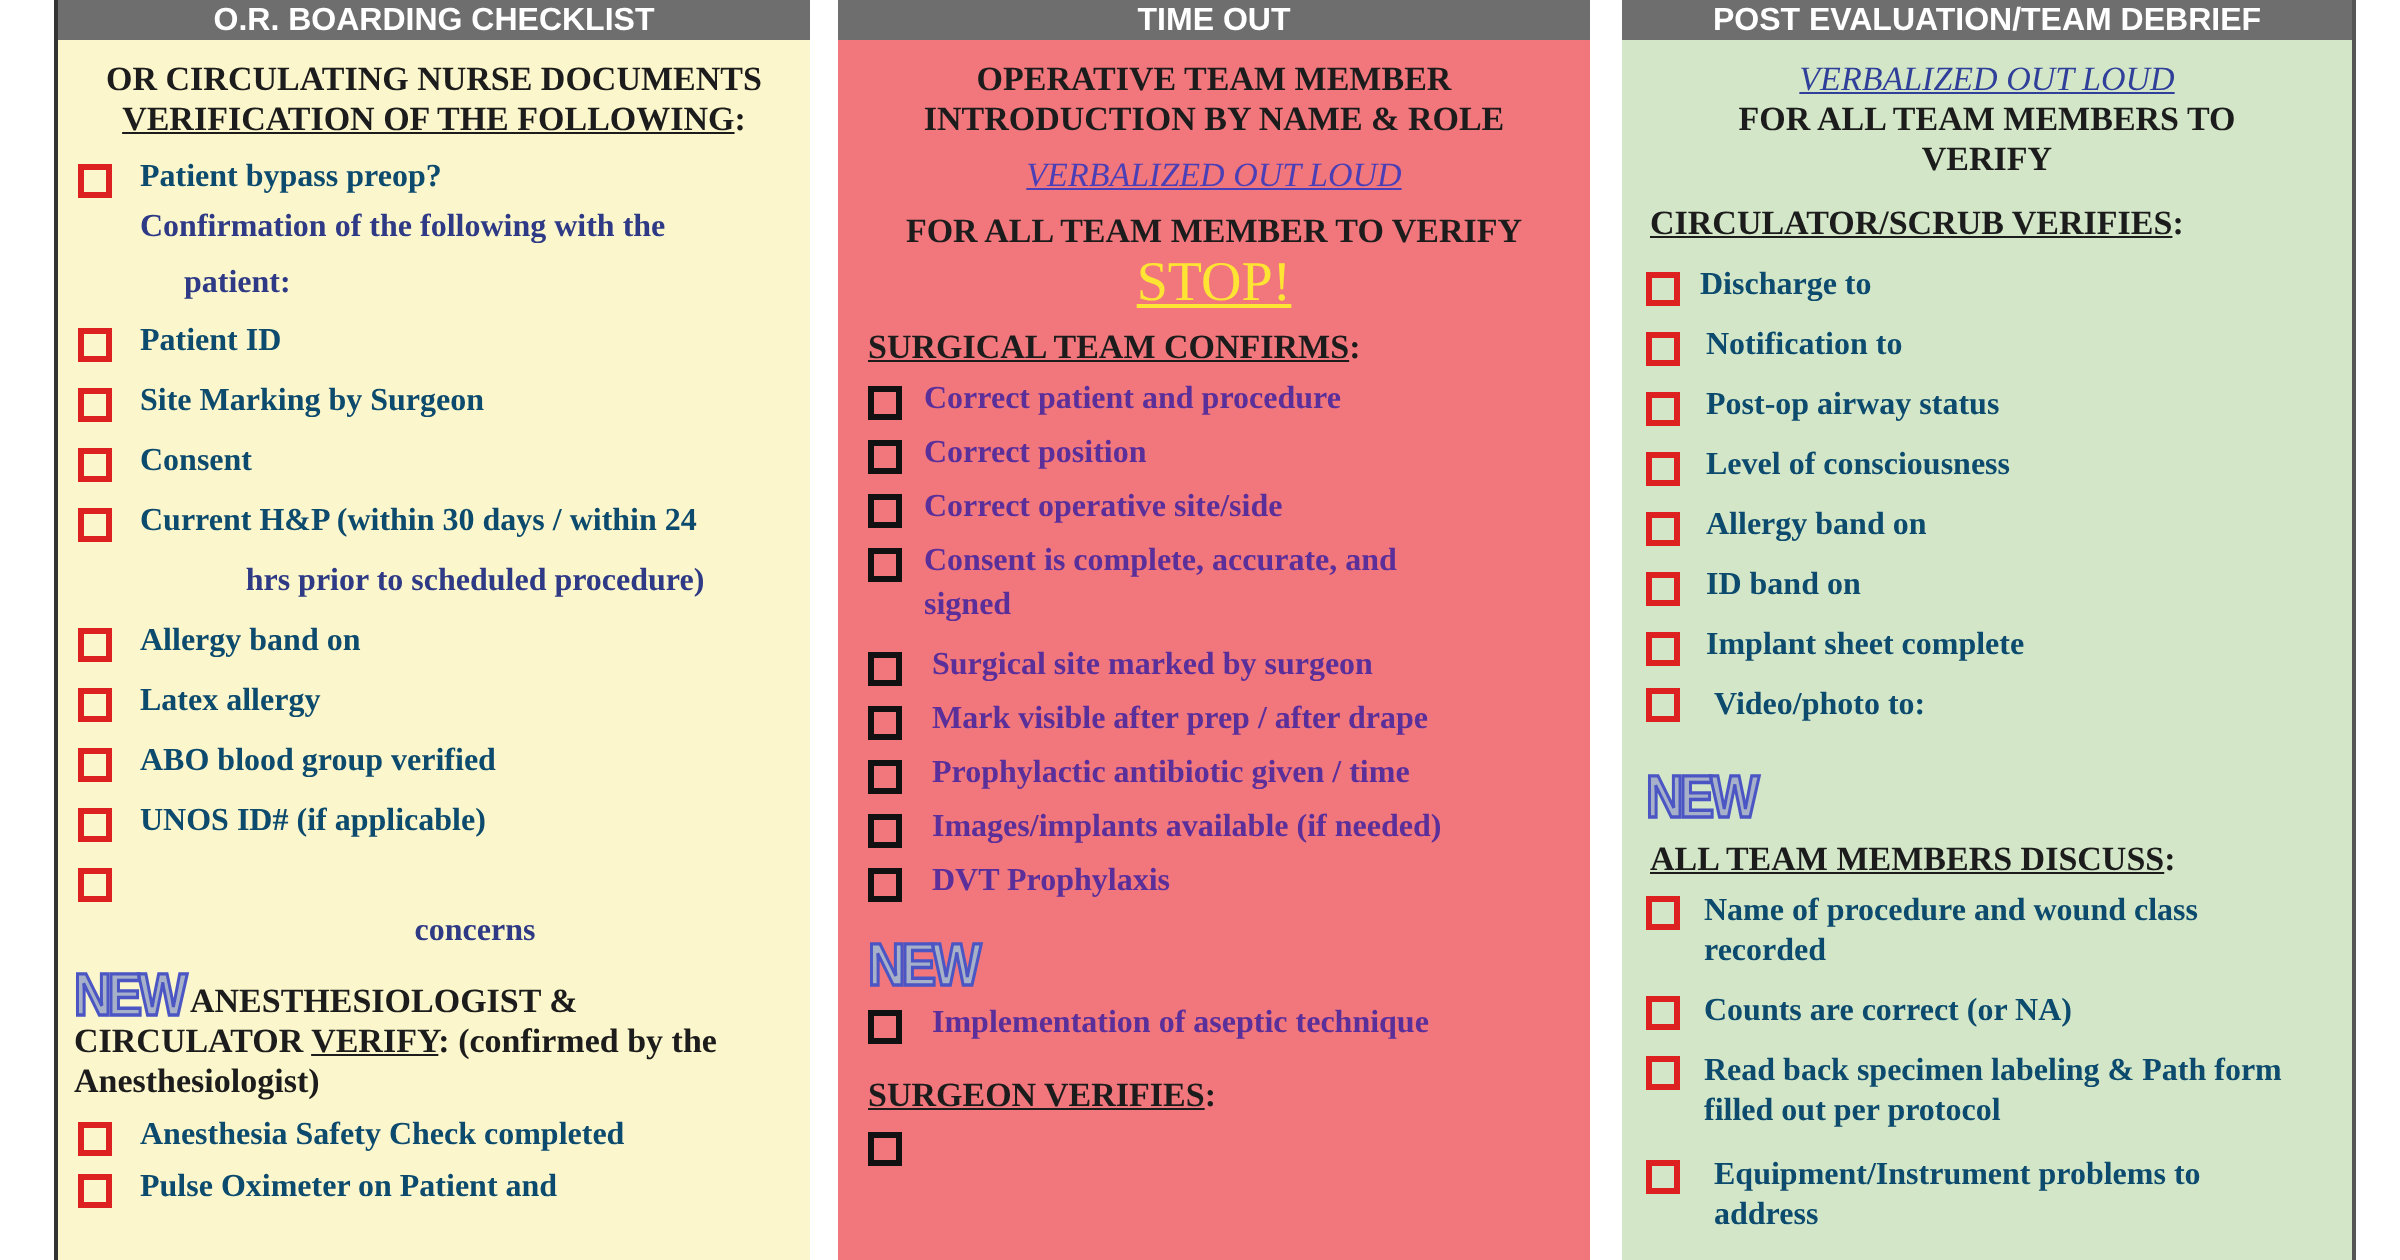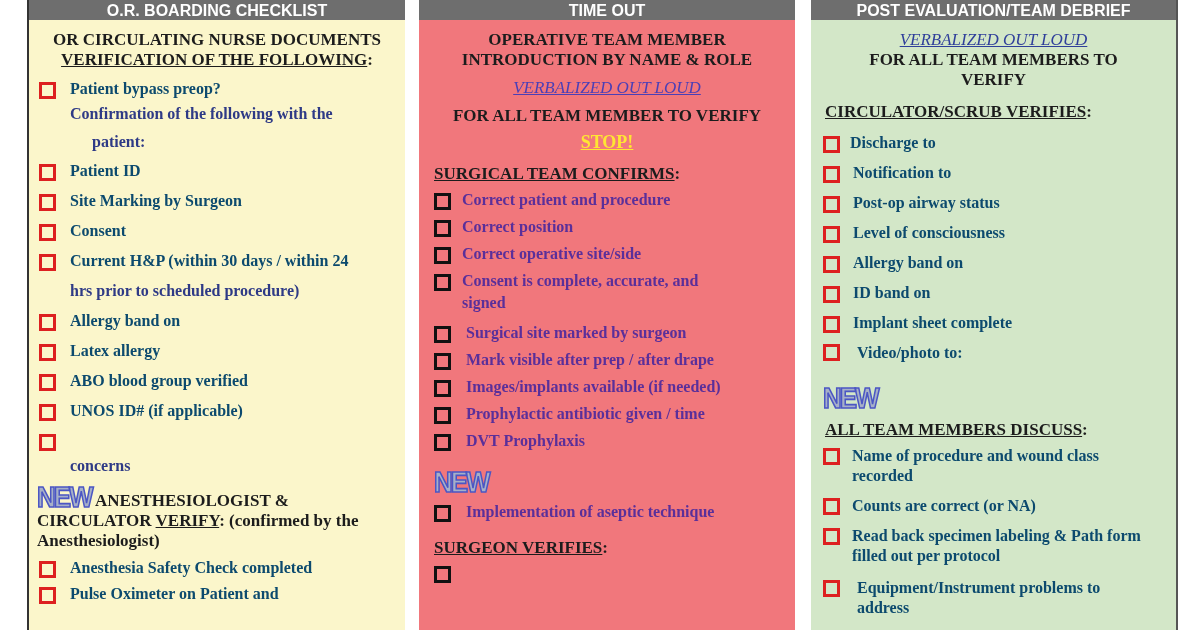--- a/index.html
+++ b/index.html
@@ -8,21 +8,21 @@
   .panel { position:absolute; top:0; height:640px; overflow:hidden; }
   .p1 { left:27px; width:376px; background:#fbf6cb; border-left:2px solid #333; }
   .p2 { left:419px; width:376px; background:#f1777c; }
   .p3 { left:811px; width:365px; background:#d3e7c8; border-right:2px solid #555; }
   .hdr { height:20px; background:#6e6e6e; color:#fff; font-family:"Liberation Sans","DejaVu Sans",sans-serif;
          font-weight:bold; font-size:16px; text-align:center; line-height:21px; }
   .intro { text-align:center; font-weight:bold; font-size:17px; color:#1c1c1c; line-height:20px; }
   .u { text-decoration:underline; }
   .verb { font-style:italic; text-decoration:underline; color:#4b3fb6; font-weight:normal; font-size:17px; }
   .p3 .verb { color:#2f3f9a; }
-  .stop { color:#ffe533; font-size:18px; font-weight:bold; text-decoration:underline; }
+  .stop { color:#ffe533; font-size:28px; font-weight:normal; text-decoration:underline; }
   .sec { font-weight:bold; font-size:17px; color:#1c1c1c; line-height:20px; }
   .sec .u { text-decoration:underline; }
   .item { display:flex; align-items:flex-start; font-weight:bold; font-size:16px; line-height:22px; }
   .p1 .item, .p3 .item { color:#0c4a6e; }
   .p2 .item { color:#5a2f9a; }
   .cb { flex:0 0 auto; width:11px; height:11px; border:3px solid #dd2020; background:transparent; margin-top:4px; margin-right:14px; }
   .p2 .cb { border-color:#111; }
   .cont { padding-left:31px; font-weight:bold; font-size:16px; color:#2e3a86; line-height:30px; }
   .new { display:inline-block; font-family:"Liberation Sans","DejaVu Sans",sans-serif; font-weight:bold; font-size:26px;
          color:#a6b0c8; -webkit-text-stroke:1.5px #4b56c4; letter-spacing:-2px; transform:scaleY(1.15); line-height:28px; }
@@ -38,21 +38,21 @@
   </div>
   <div style="padding-left:10px; margin-top:8px;">
     <div class="item">
         <span class="cb"></span>
         <span>Patient bypass preop?</span>
       </div>
     <div class="cont" style="line-height:28px;">
       <div>Confirmation of the following with the</div>
       <div style="padding-left:4px;margin-left:18px;">patient:</div>
     </div>
-    <div style="line-height:30px;">
+    <div style="line-height:30px;text-align:center;">
       <div class="item" style="line-height:30px;">
           <span class="cb" style="margin-top:8px;"></span>
           <span>Patient ID</span>
         </div>
       <div class="item" style="line-height:30px;">
           <span class="cb" style="margin-top:8px;"></span>
           <span>Site Marking by Surgeon</span>
         </div>
       <div class="item" style="line-height:30px;">
           <span class="cb" style="margin-top:8px;"></span>
@@ -135,25 +135,25 @@
         <div class="item" style="line-height:27px;">
             <span class="cb" style="margin-top:7px;margin-right:15px;"></span>
             <span>Surgical site marked by surgeon</span>
           </div>
         <div class="item" style="line-height:27px;">
             <span class="cb" style="margin-top:7px;margin-right:15px;"></span>
             <span>Mark visible after prep / after drape</span>
           </div>
         <div class="item" style="line-height:27px;">
             <span class="cb" style="margin-top:7px;margin-right:15px;"></span>
+            <span>Prophylactic antibiotic given / time</span>
+          </div>
+        <div class="item" style="line-height:27px;">
+            <span class="cb" style="margin-top:7px;margin-right:15px;"></span>
             <span>Images/implants available (if needed)</span>
-          </div>
-        <div class="item" style="line-height:27px;">
-            <span class="cb" style="margin-top:7px;margin-right:15px;"></span>
-            <span>Prophylactic antibiotic given / time</span>
           </div>
         <div class="item" style="line-height:27px;">
             <span class="cb" style="margin-top:7px;margin-right:15px;"></span>
             <span>DVT Prophylaxis</span>
           </div>
       </div>
     </div>
     <div style="margin-top:14px;"><span class="new">NEW</span></div>
     <div class="item" style="line-height:28px; margin-top:2px;">
         <span class="cb" style="margin-top:7px;margin-right:15px;"></span>

